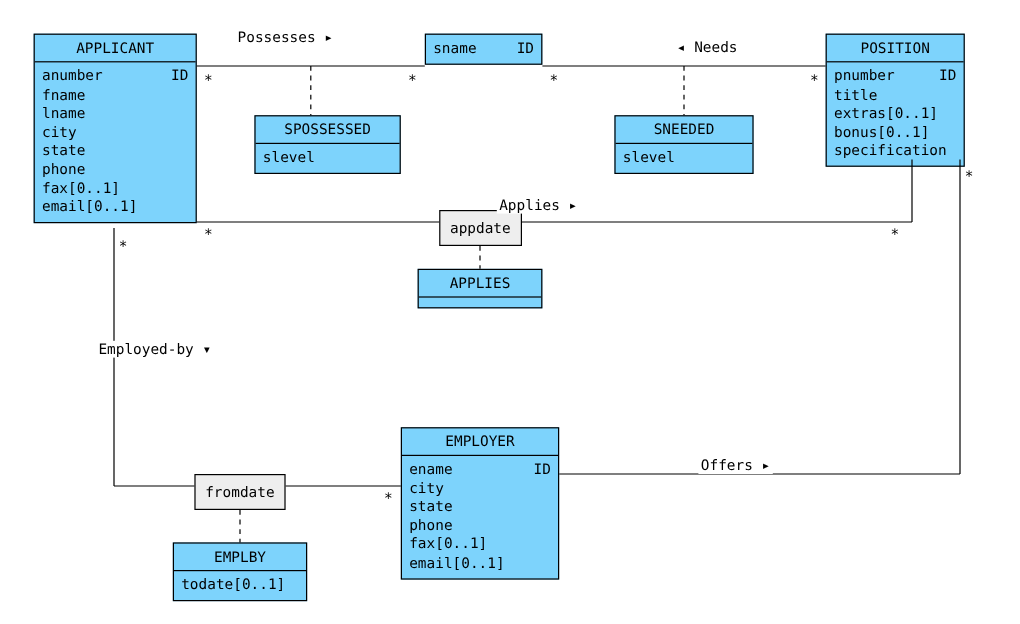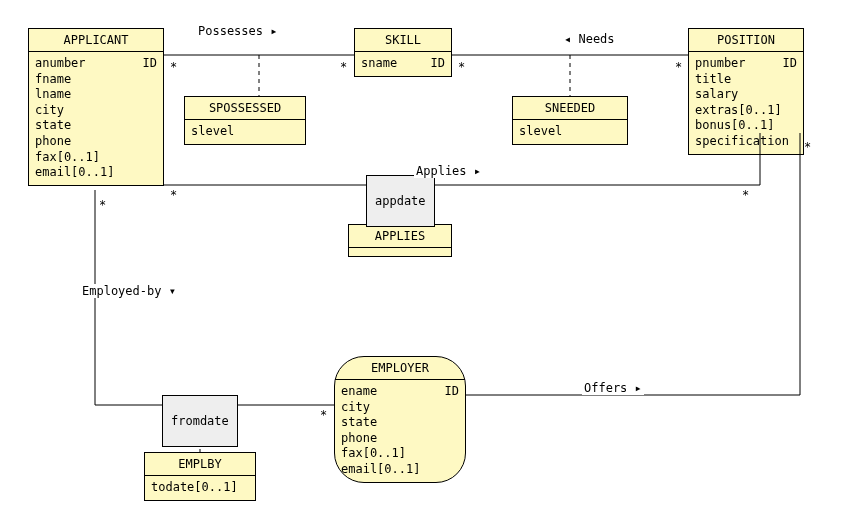--- a/index.html
+++ b/index.html
@@ -10,21 +10,21 @@
     height: 520px;
     background: #fff;
     font-family: "Menlo", "Consolas", monospace;
     font-size: 12px;
     position: relative;
     overflow: hidden;
   }
   .entity {
     position: absolute;
     border: 1px solid #000;
-    background: #fef9c3;
+    background: #7dd3fc;
   }
   .entity-header {
     text-align: center;
     font-weight: normal;
     padding: 4px 6px;
     border-bottom: 1px solid #000;
     white-space: nowrap;
   }
   .entity-body {
     padding: 4px 6px;
@@ -35,21 +35,21 @@
     justify-content: space-between;
     white-space: nowrap;
     line-height: 1.3;
   }
   .attr-name { padding-right: 14px; }
   .attr-id { }
   .assoc {
     position: absolute;
     border: 1px solid #000;
     background: #eee;
-    padding: 18px 8px;
+    padding: 7px 8px;
     white-space: nowrap;
     z-index: 2;
   }
   .rel-label {
     position: absolute;
     background: #fff;
     padding: 0 2px;
     white-space: nowrap;
     z-index: 3;
   }
@@ -125,60 +125,55 @@
         <span class="attr-id"></span>
       </div>
     <div class="attr-row">
         <span class="attr-name">email[0..1]</span>
         <span class="attr-id"></span>
       </div>
   </div>
 </div>
 
 <div class="entity" style="left:354px; top:28px; width:98px;">
-  <div class="entity-header">SKILL</div>
   <div class="entity-body">
     <div class="attr-row">
         <span class="attr-name">sname</span>
         <span class="attr-id">ID</span>
       </div>
   </div>
 </div>
 
 <div class="entity" style="left:688px; top:28px; width:116px;">
   <div class="entity-header">POSITION</div>
   <div class="entity-body">
     <div class="attr-row">
         <span class="attr-name">pnumber</span>
         <span class="attr-id">ID</span>
       </div>
     <div class="attr-row">
         <span class="attr-name">title</span>
         <span class="attr-id"></span>
       </div>
     <div class="attr-row">
-        <span class="attr-name">salary</span>
-        <span class="attr-id"></span>
-      </div>
-    <div class="attr-row">
         <span class="attr-name">extras[0..1]</span>
         <span class="attr-id"></span>
       </div>
     <div class="attr-row">
         <span class="attr-name">bonus[0..1]</span>
         <span class="attr-id"></span>
       </div>
     <div class="attr-row">
         <span class="attr-name">specification</span>
         <span class="attr-id"></span>
       </div>
   </div>
 </div>
 
-<div class="entity" style="left:184px; top:96px; width:122px;">
+<div class="entity" style="left:212px; top:96px; width:122px;">
   <div class="entity-header">SPOSSESSED</div>
   <div class="entity-body">
     <div class="attr-row">
         <span class="attr-name">slevel</span>
       </div>
   </div>
 </div>
 
 <div class="entity" style="left:512px; top:96px; width:116px;">
   <div class="entity-header">SNEEDED</div>
@@ -189,21 +184,21 @@
   </div>
 </div>
 
 <div class="assoc" style="left:366px; top:175px;">appdate</div>
 
 <div class="entity" style="left:348px; top:224px; width:104px;">
   <div class="entity-header">APPLIES</div>
   <div class="entity-body"></div>
 </div>
 
-<div class="entity" style="left:334px; top:356px; width:132px;border-radius:30px;">
+<div class="entity" style="left:334px; top:356px; width:132px;">
   <div class="entity-header">EMPLOYER</div>
   <div class="entity-body">
     <div class="attr-row">
         <span class="attr-name">ename</span>
         <span class="attr-id">ID</span>
       </div>
     <div class="attr-row">
         <span class="attr-name">city</span>
         <span class="attr-id"></span>
       </div>

